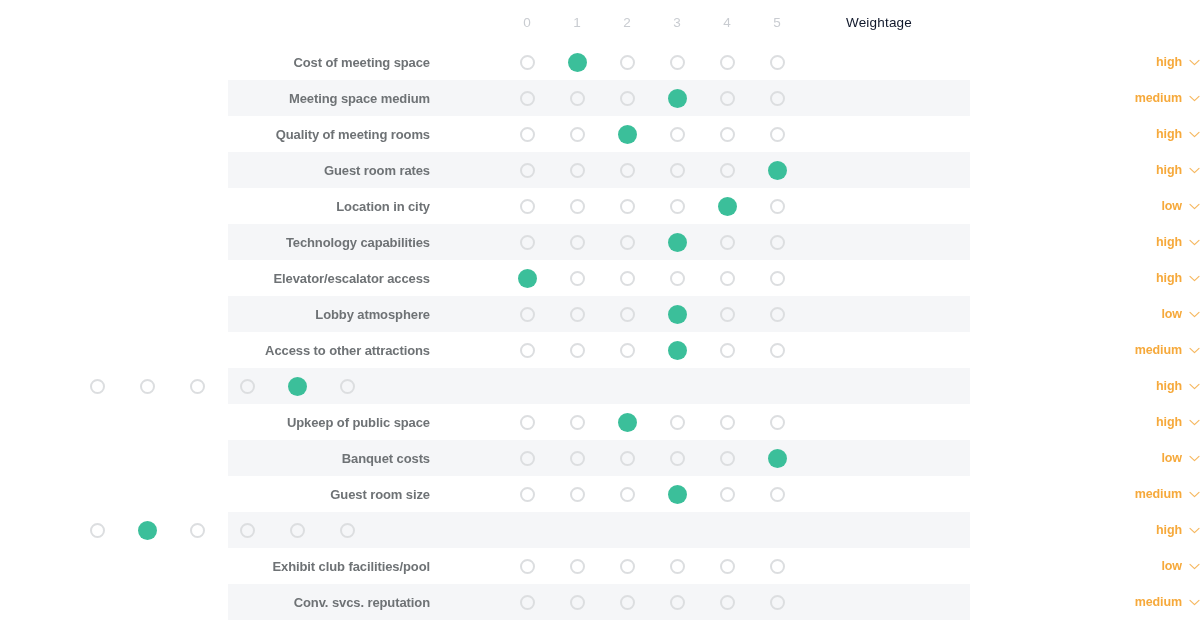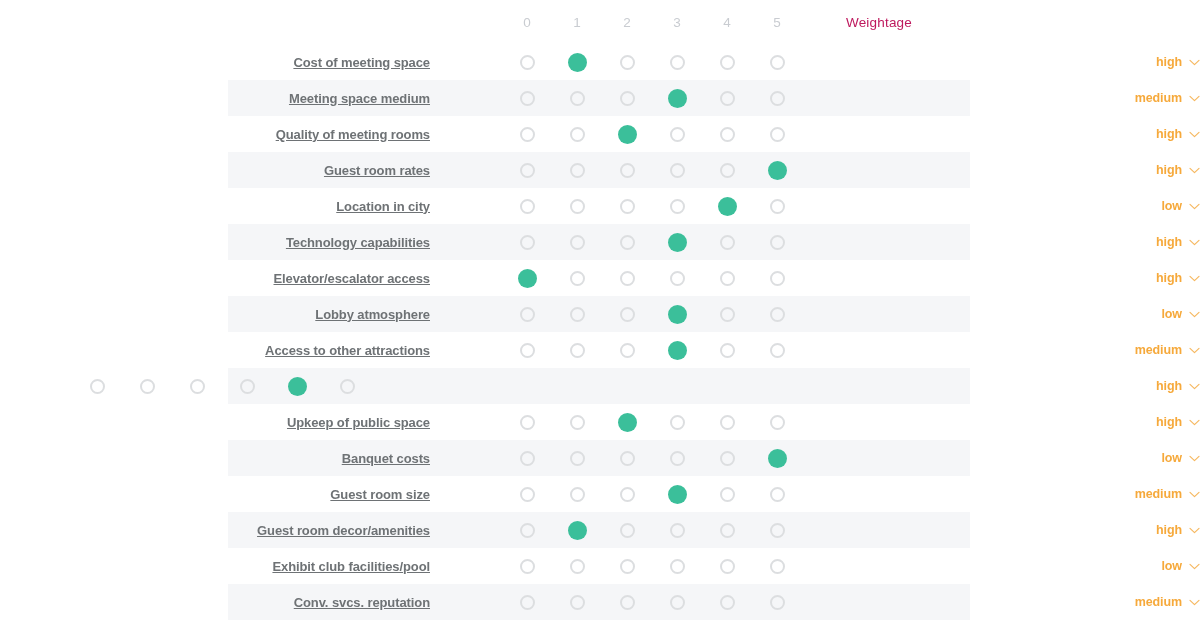--- a/index.html
+++ b/index.html
@@ -53,21 +53,21 @@
     flex: 1 1 auto;
     height: 100%;
     display: flex;
     align-items: center;
     justify-content: center;
     padding-right: 14px;
     box-sizing: border-box;
   }
   .header-weight span {
     font-size: 13.5px;
-    color: #be185d;
+    color: #0f172a;
     letter-spacing: 0.2px;
   }
 
   
   .rows {
     position: absolute;
     left: 0;
     top: 44px;
     width: 1200px;
   }
@@ -101,21 +101,20 @@
     flex: 0 0 430px;
     text-align: right;
     padding-right: 0px;
     box-sizing: border-box;
     font-size: 13px;
     font-weight: bold;
     color: #6e7275;
     letter-spacing: -0.1px;
     white-space: nowrap;
     overflow: hidden;
-    text-decoration: underline;
   }
 
   .row-scale {
     position: relative;
     z-index: 2;
     margin-left: 72px;
     flex: 0 0 300px;
     width: 300px;
     display: flex;
     align-items: center;
@@ -597,21 +596,20 @@
           <span class="weight-text">medium</span>
           <span class="chev">
             <svg width="11" height="7" viewBox="0 0 11 7">
               <path d="M1 1.4 L5.5 5.6 L10 1.4" fill="none" stroke="#f6b860" stroke-width="1.2" stroke-linecap="round" stroke-linejoin="round"></path>
             </svg>
           </span>
         </div>
       </div>
       <div class="row striped">
         <div class="band"></div>
-        <div class="row-label">Guest room decor/amenities</div>
         <div class="row-scale">
           <div class="opt">
             <div class="radio"></div>
           </div>
           <div class="opt">
             <div class="radio selected"></div>
           </div>
           <div class="opt">
             <div class="radio"></div>
           </div>

